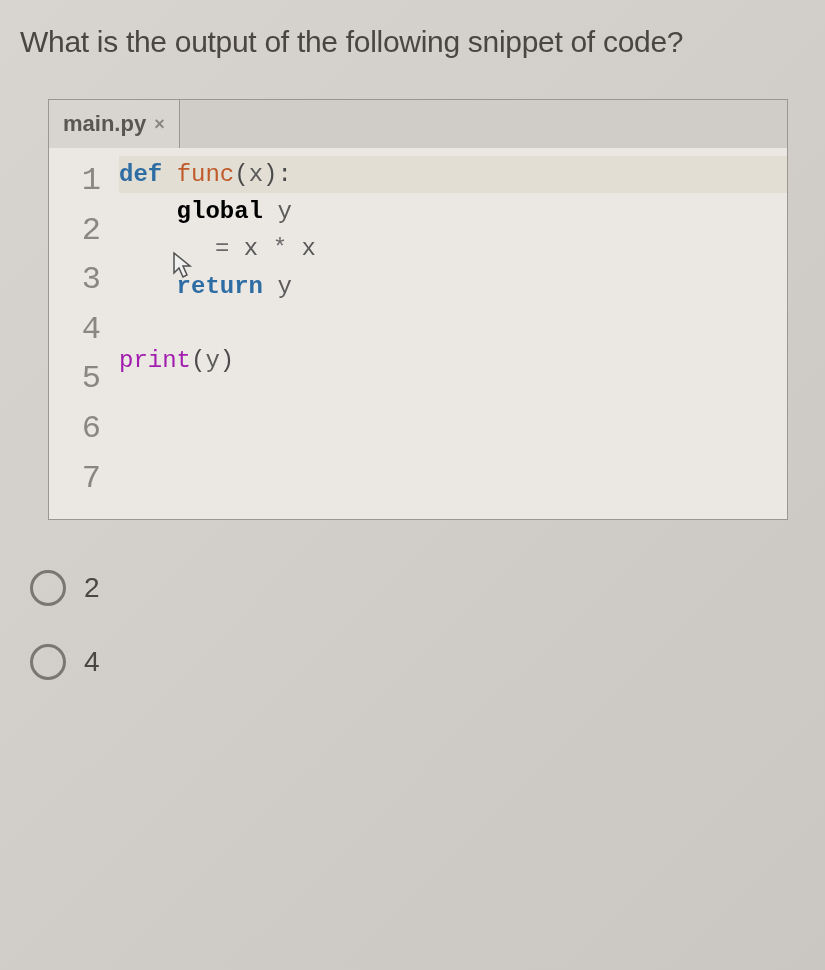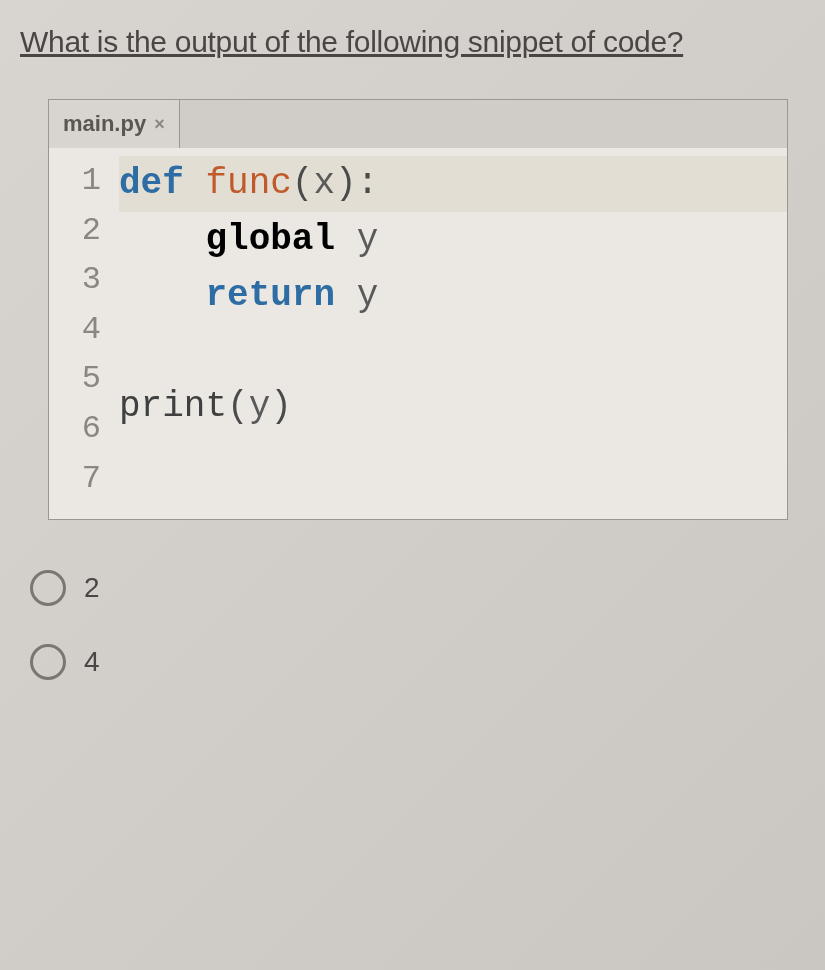--- a/index.html
+++ b/index.html
@@ -14,21 +14,20 @@
       font-family: Arial, Helvetica, sans-serif;
       padding: 25px 20px;
       overflow: hidden;
     }
     .question-title {
       font-size: 30px;
       color: #4a4644;
       font-weight: 500;
       margin-bottom: 40px;
       letter-spacing: -0.3px;
-      text-decoration: underline;
     }
     .code-container {
       border: 1px solid #9a9692;
       background: #e8e4e0;
       margin-bottom: 50px;
       margin-left: 28px;
       width: 740px;
     }
     .tab-bar {
       background: #d0ccc8;
@@ -66,41 +65,41 @@
       color: #8a8682;
       line-height: 1.55;
       user-select: none;
     }
     .line-numbers div {
       font-weight: 500;
     }
     .code-content {
       flex: 1;
       font-family: 'Courier New', monospace;
-      font-size: 36px;
+      font-size: 24px;
       line-height: 1.55;
       color: #4a4a4a;
       position: relative;
     }
     .code-line {
       white-space: pre;
     }
     .code-line.highlight {
       background: rgba(220, 215, 200, 0.6);
     }
     .kw-def { color: #2e6da4; font-weight: 600; }
     .kw-global { color: #000000; font-weight: 600; }
     .kw-return { color: #2e6da4; font-weight: 700; }
     .fn-name { color: #c05a2a; }
     .fn-call { color: #3a7a3a; }
     .var-x { color: #5a5a5a; }
     .var-y { color: #5a5a5a; }
     .num { color: #2a6a9a; }
     .op { color: #6a6a6a; }
-    .print-fn { color: #404040; }
+    .print-fn { color: #a21caf; }
     .cursor-icon {
       display: inline-block;
       position: relative;
       width: 24px;
     }
     .cursor-svg {
       position: absolute;
       left: -6px;
       top: -4px;
     }
@@ -146,20 +145,23 @@
       <div>2</div>
       <div>3</div>
       <div>4</div>
       <div>5</div>
       <div>6</div>
       <div>7</div>
     </div>
     <div class="code-content">
       <div class="code-line highlight"><span class="kw-def">def</span> <span class="fn-name">func</span><span>(</span><span class="var-x">x</span><span>)</span><span>:</span></div>
       <div class="code-line"><span>    </span><span class="kw-global">global</span> <span class="var-y">y</span></div>
+      <div class="code-line"><span>    </span><span class="cursor-icon"><svg class="cursor-svg" width="24" height="30" viewBox="0 0 24 30">
+              <path d="M3 2 L3 22 L8 17 L12 26 L16 24 L12 15 L19 15 Z" fill="#f0f0f0" stroke="#505050" stroke-width="1.5"></path>
+            </svg></span> <span class="op">=</span> <span class="var-x">x</span> <span class="op">*</span> <span class="var-x">x</span></div>
       <div class="code-line"><span>    </span><span class="kw-return">return</span> <span class="var-y">y</span></div>
       <div class="code-line">&nbsp;</div>
       <div class="code-line"><span class="print-fn">print</span><span>(</span><span class="var-y">y</span><span>)</span></div>
     </div>
   </div>
 </div>
 
 <div class="options">
   <div class="option-row">
     <div class="radio"></div>

